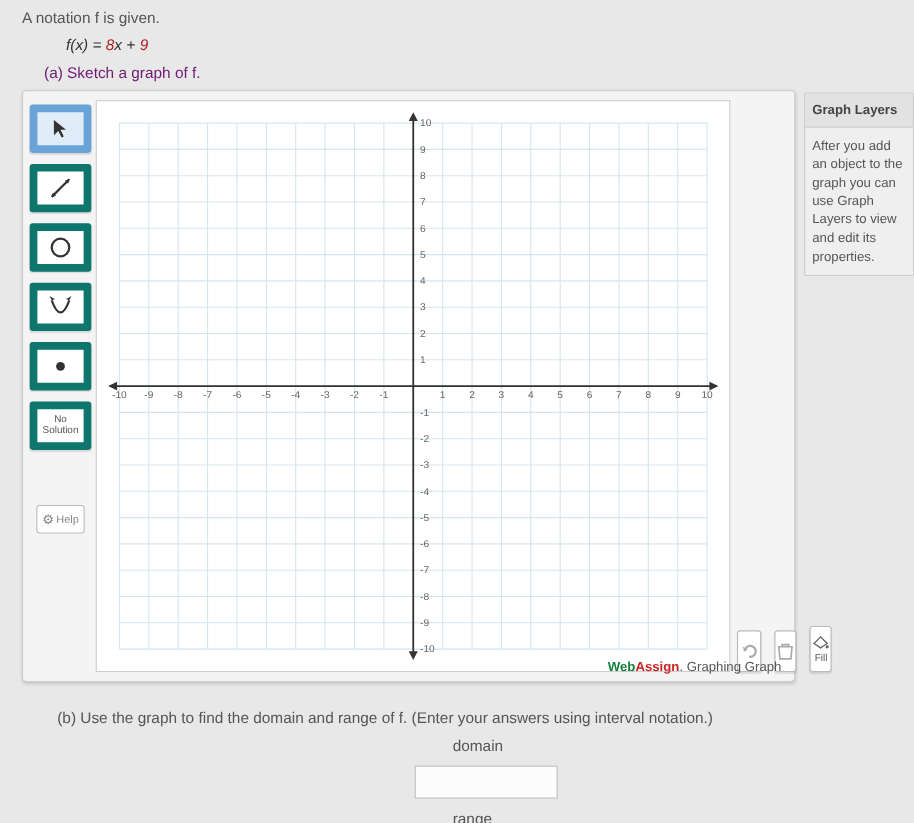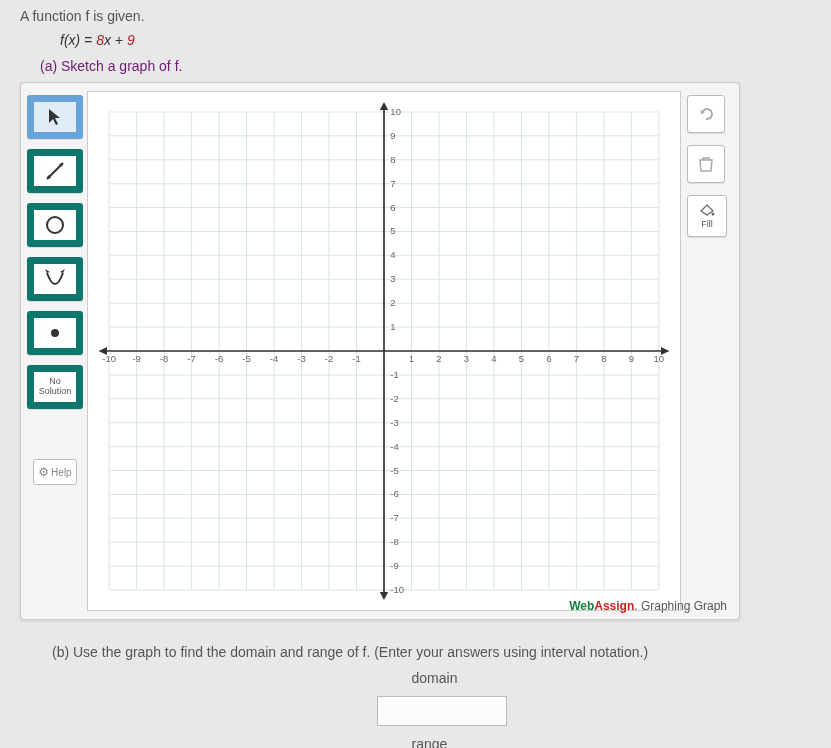--- a/index.html
+++ b/index.html
@@ -57,22 +57,22 @@
     .graph-area {
       flex: 1;
       background: #fff;
       border: 1px solid #ccc;
       position: relative;
       height: 520px;
       margin: 0 6px;
     }
     .grid-svg { position: absolute; inset: 0; width: 100%; height: 100%; }
     .right-col {
-      display: flex; flex-direction: column; gap: 12px;
-      width: 44px; align-items: flex-start; padding-top: 4px;
+      display: flex; gap: 12px;
+      width: 44px; align-items: flex-end; padding-top: 4px;
     }
     .action-btn {
       width: 38px; height: 38px;
       background: #fff; border: 1px solid #bbb; border-radius: 3px;
       display: flex; align-items: center; justify-content: center;
       cursor: pointer; color: #888;
       box-shadow: 0 1px 1px rgba(0,0,0,.1);
     }
     .fill-btn {
       width: 40px; height: 42px;
@@ -113,21 +113,21 @@
     .answer-box {
       width: 130px; height: 30px;
       background: #fcfcfc; border: 1px solid #bbb;
       padding: 4px 6px; font-size: 13px;
     }
     .tick-label { font-size: 9px; fill: #666; }
   </style>
 </head>
 <body>
 
-<div class="question-text">A function f is given.</div>
+<div class="question-text">A notation f is given.</div>
 <div class="formula">
   <span>f(x) = </span><span class="coef">8</span><span>x + </span><span class="const">9</span>
 </div>
 <div class="part-label">(a) Sketch a graph of f.</div>
 
 <div class="graph-row">
   <div class="graph-widget">
     <div class="tool-col">
       <div class="tool-btn selected">
         <svg width="20" height="20" viewBox="0 0 20 20">
@@ -280,20 +280,24 @@
           </svg>
         <span>Fill</span>
       </div>
     </div>
 
     <div class="branding">
       <span class="wa-web">Web</span><span class="wa-assign">Assign</span><span>.</span><span> Graphing Graph</span>
     </div>
   </div>
 
+  <div class="side-panel">
+    <div class="side-panel-header">Graph Layers</div>
+    <div class="side-panel-body">After you add an object to the graph you can use Graph Layers to view and edit its properties.</div>
+  </div>
 </div>
 
 <div class="part-b">
   <div>(b) Use the graph to find the domain and range of f. (Enter your answers using interval notation.)</div>
   <div class="answer-row">
     <div class="answer-label">domain</div>
     <input class="answer-box" value="" style="">
   </div>
   <div class="answer-row">
     <div class="answer-label">range</div>

